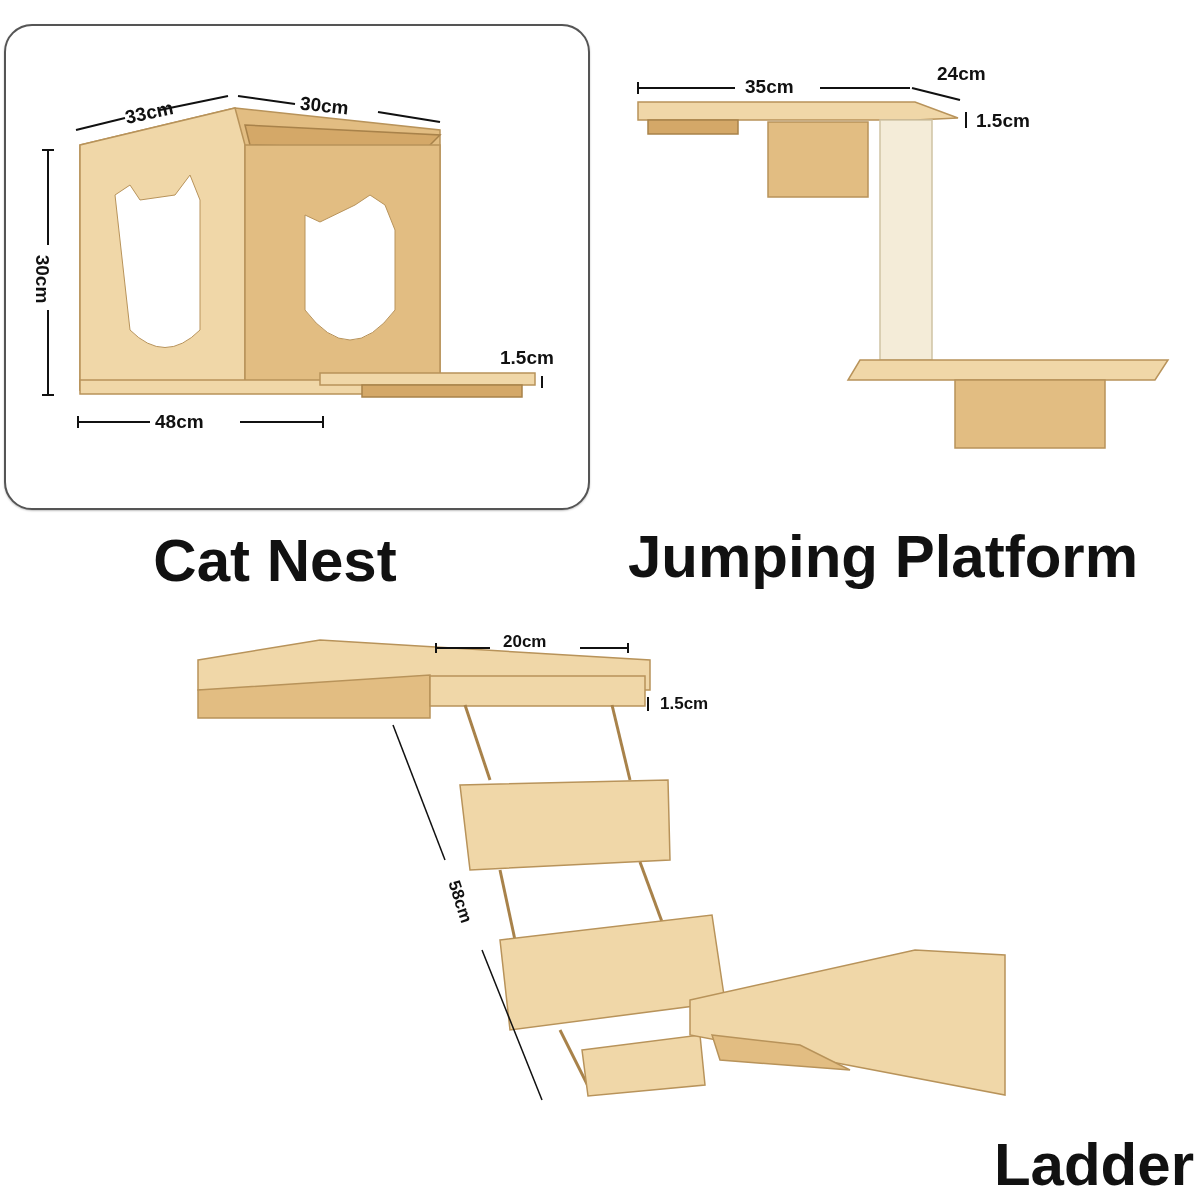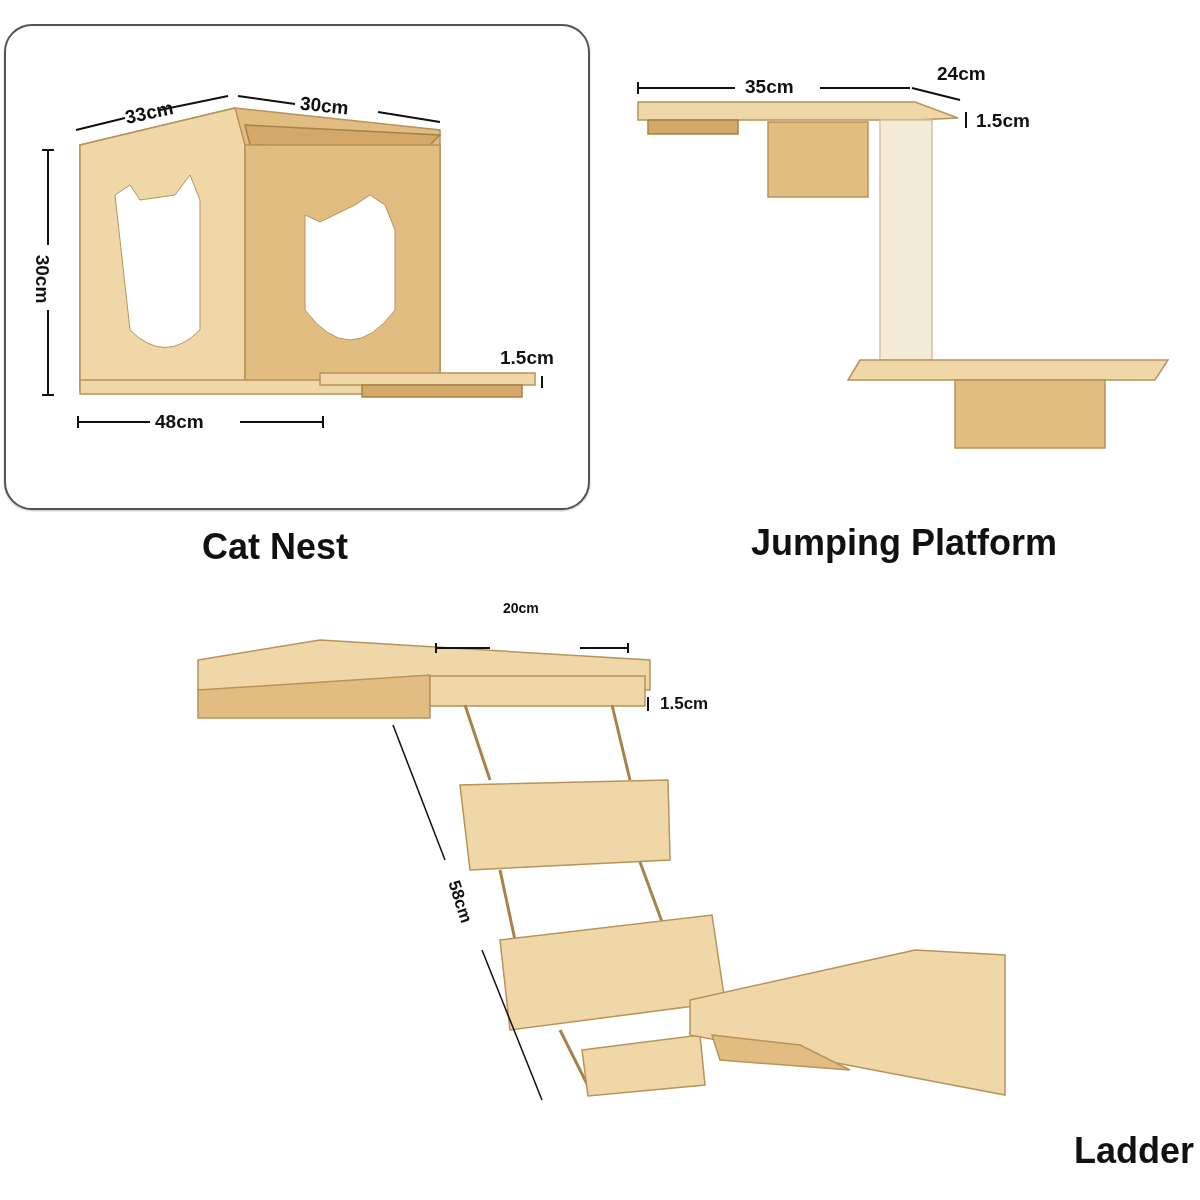--- a/index.html
+++ b/index.html
@@ -1,18 +1,18 @@
 <!DOCTYPE html>
 <html><head>
 <meta charset="utf-8">
 <style>
   html,body{margin:0;padding:0;background:#fff;}
   body{width:1200px;height:1200px;position:relative;overflow:hidden;font-family:"Liberation Sans",sans-serif;}
   .panel{position:absolute;border:2px solid #555;border-radius:28px;background:#fff;box-shadow:0 1px 2px rgba(0,0,0,.25);}
-  .caption{position:absolute;font-weight:bold;color:#111;font-size:36px;text-align:center;}
+  .caption{position:absolute;font-weight:bold;color:#111;font-size:60px;text-align:center;}
   .dim{position:absolute;font-weight:bold;font-size:19px;color:#111;white-space:nowrap;}
   .wood{fill:#f0d7a8;stroke:#b8935a;stroke-width:1.5;}
   .wood2{fill:#e2bd82;stroke:#b8935a;stroke-width:1.5;}
   .wood3{fill:#d4a868;stroke:#a8824a;stroke-width:1.5;}
   .sisal{fill:#f4ecd8;stroke:#cfc3a4;stroke-width:1.5;}
   svg{position:absolute;left:0;top:0;}
 </style>
 </head>
 <body>
 
@@ -87,19 +87,19 @@
 <div class="dim" style="left:300px;top:95px;transform:rotate(6deg);">30cm</div>
 <div class="dim" style="left:18px;top:268px;transform:rotate(90deg);">30cm</div>
 <div class="dim" style="left:155px;top:411px;">48cm</div>
 <div class="dim" style="left:500px;top:347px;">1.5cm</div>
 <div class="caption" style="left:4px;top:526px;width:542px;">Cat Nest</div>
 
 <div class="panel" style="left:612px;top:24px;width:582px;height:482px;z-index:-1;"></div>
 <div class="dim" style="left:745px;top:76px;">35cm</div>
 <div class="dim" style="left:925px;top:63px;margin-left:12px;">24cm</div>
 <div class="dim" style="left:976px;top:110px;">1.5cm</div>
-<div class="caption" style="left:629px;top:522px;width:550px;">Jumping Platform</div>
+<div class="caption" style="left:608px;top:522px;width:550px;">Jumping Platform</div>
 
 <div class="panel" style="left:4px;top:612px;width:1190px;height:498px;z-index:-1;"></div>
-<div class="dim" style="left:503px;top:600px;font-size:14px;">20cm</div>
+<div class="dim" style="left:503px;top:632px;font-size:17px;">20cm</div>
 <div class="dim" style="left:660px;top:694px;font-size:17px;">1.5cm</div>
 <div class="dim" style="left:438px;top:892px;transform:rotate(72deg);font-size:17px;">58cm</div>
 <div class="caption" style="left:4px;top:1130px;width:1190px;text-align:right;">Ladder</div>
 
 </body></html>

